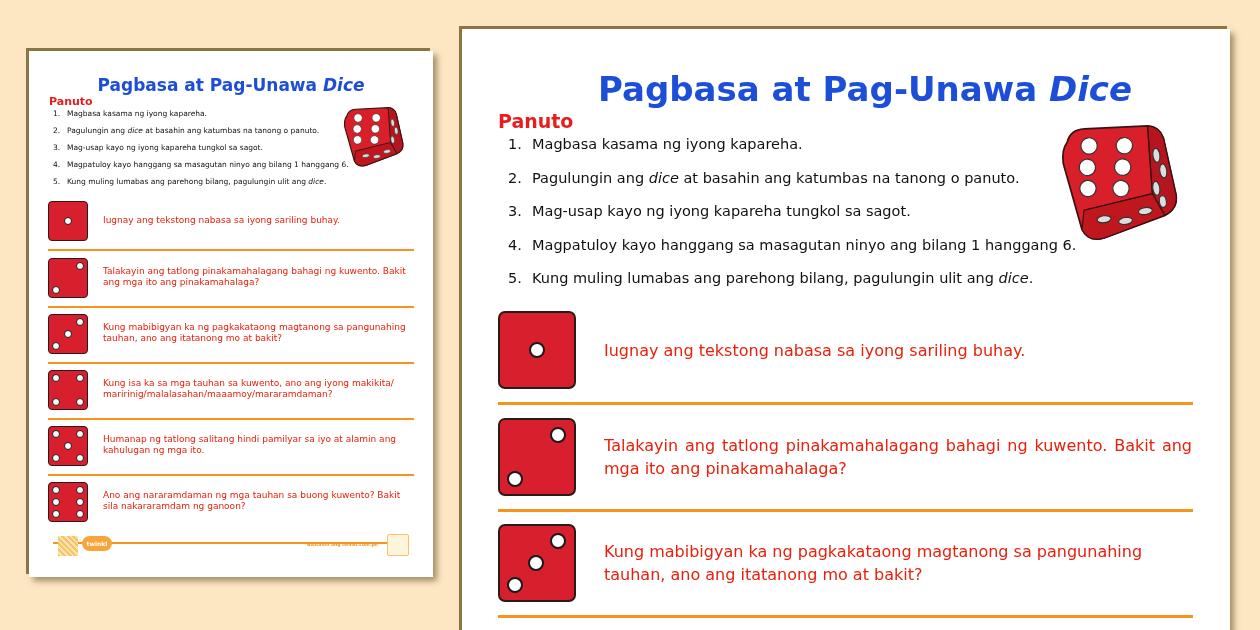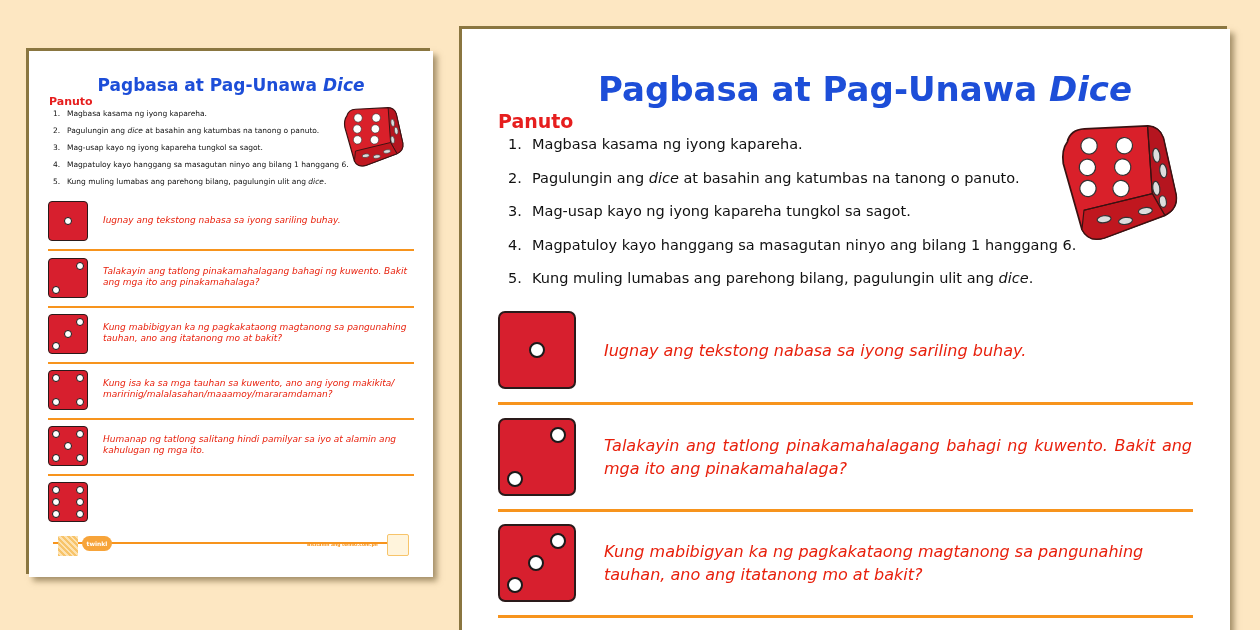--- a/index.html
+++ b/index.html
@@ -20,21 +20,21 @@
   .title { position: absolute; color: #1d4ed8; font-weight: bold; white-space: nowrap; }
   .title i { font-style: italic; }
   .panuto { position: absolute; color: #e61e1e; font-weight: bold; }
   .list { position: absolute; margin: 0; padding: 0; list-style: none; color: #111; }
   .list li { position: relative; white-space: nowrap; }
   .list li .num { position: absolute; left: 0; }
   .list li i { font-style: italic; }
 
   .row { position: absolute; }
   .row .sep { position: absolute; left: 0; background: #f7941d; }
-  .row .q { position: absolute; color: #e8200c; font-style: italic; }
+  .row .q { position: absolute; color: #e8200c; }
 
   .face {
     position: absolute;
     background: #d71f2e;
     border: 1.5px solid #2a1a1a;
     border-radius: 6px;
     box-sizing: border-box;
   }
   .pip {
     position: absolute; background: #fff; border-radius: 50%;
@@ -152,20 +152,21 @@
   </div>
   <div class="row" style="top:431px">
     <div class="face">
         <span class="pip" style="left:3px;top:3px"></span>
         <span class="pip" style="left:27px;top:3px"></span>
         <span class="pip" style="left:3px;top:15px"></span>
         <span class="pip" style="left:27px;top:15px"></span>
         <span class="pip" style="left:3px;top:27px"></span>
         <span class="pip" style="left:27px;top:27px"></span>
       </div>
+    <div class="q">Ano ang nararamdaman ng mga tauhan sa buong kuwento? Bakit sila nakararamdam ng ganoon?</div>
   </div>
 
   <div class="footer-line"></div>
   <div class="qr"></div>
   <div class="logo">twinkl</div>
   <div class="foot-text">Bisitahin ang twinkl.com.ph</div>
   <div class="badge"></div>
 </div>
 
 <div class="page big">

